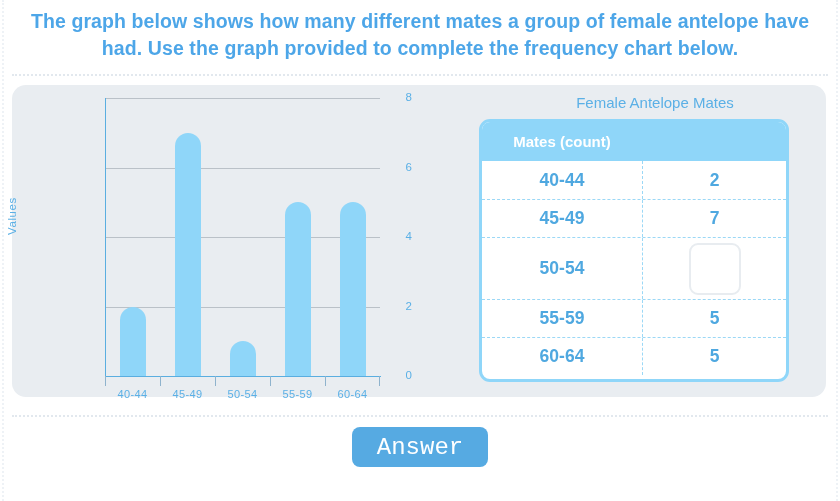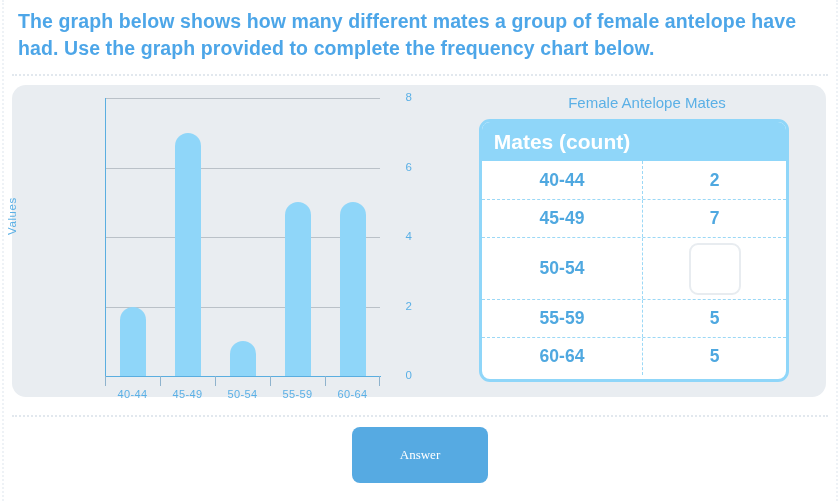--- a/index.html
+++ b/index.html
@@ -9,21 +9,21 @@
     background: #ffffff;
     font-family: "Liberation Sans", sans-serif;
     overflow: hidden;
   }
   #page { position: relative; width: 840px; height: 501px; background: #fff; }
 
   
   .prompt {
     position: absolute;
     left: 18px; top: 8px; width: 804px;
-    text-align: left;
+    text-align: center;
     color: #4da6e8;
     font-size: 19.5px;
     font-weight: 600;
     line-height: 27px;
     letter-spacing: .1px;
   }
 
   .divider {
     position: absolute; left: 12px; width: 816px; height: 0;
     border-top: 2px dotted #e2e8ee;
@@ -109,42 +109,42 @@
   .xlabel {
     flex: 1 1 0; text-align: center;
     color: #5bb0e6;
     font-size: 11px;
     letter-spacing: .4px;
   }
 
   
   .table-wrap { position: absolute; left: 448px; top: 0; width: 366px; height: 312px; }
   .table-title {
-    position: absolute; left: 4px; top: 9px; width: 366px;
+    position: absolute; left: 12px; top: 9px; width: 366px;
     text-align: center;
     color: #5bb0e6;
     font-size: 15px;
   }
   .ftable {
     position: absolute;
     left: 19px; top: 34px; width: 310px; height: 263px;
     border: 3px solid #8fd6f9;
     border-radius: 11px;
     overflow: hidden;
     background: #fff;
     display: flex; flex-direction: column;
   }
   .trow { display: flex; flex: 0 0 auto; }
   .trow.head {
     background: #8fd6f9;
     height: 39px;
   }
   .trow.head .tcell {
     color: #ffffff;
-    font-size: 21px;
+    font-size: 15px;
     font-weight: 700;
   }
   .trow.body { height: 38px; border-top: 1.6px dashed #9bd8f6; }
   .trow.body.tall { height: 62px; }
   .trow.body:first-of-type { border-top: none; }
   .tcell {
     display: flex; align-items: center; justify-content: center;
     color: #4fa8e0;
     font-size: 17.5px;
     font-weight: 600;
@@ -156,27 +156,27 @@
     width: 52px; height: 52px;
     border: 2px solid #e8ecf0;
     border-radius: 9px;
     background: #fff;
   }
 
   
   .answer-btn {
     position: absolute;
     left: 352px; top: 427px;
-    width: 136px; height: 56px;
+    width: 136px; height: 40px;
     background: #56aae2;
     border: none;
     border-radius: 8px;
     color: #ffffff;
-    font-family: Liberation Serif, serif;
-    font-size: 13px;
+    font-family: Liberation Mono, monospace;
+    font-size: 24px;
     cursor: pointer;
   }
 </style>
 </head>
 <body>
 
 <div id="page">
 
   <div class="edge-dots left"></div>
   <div class="edge-dots right"></div>

